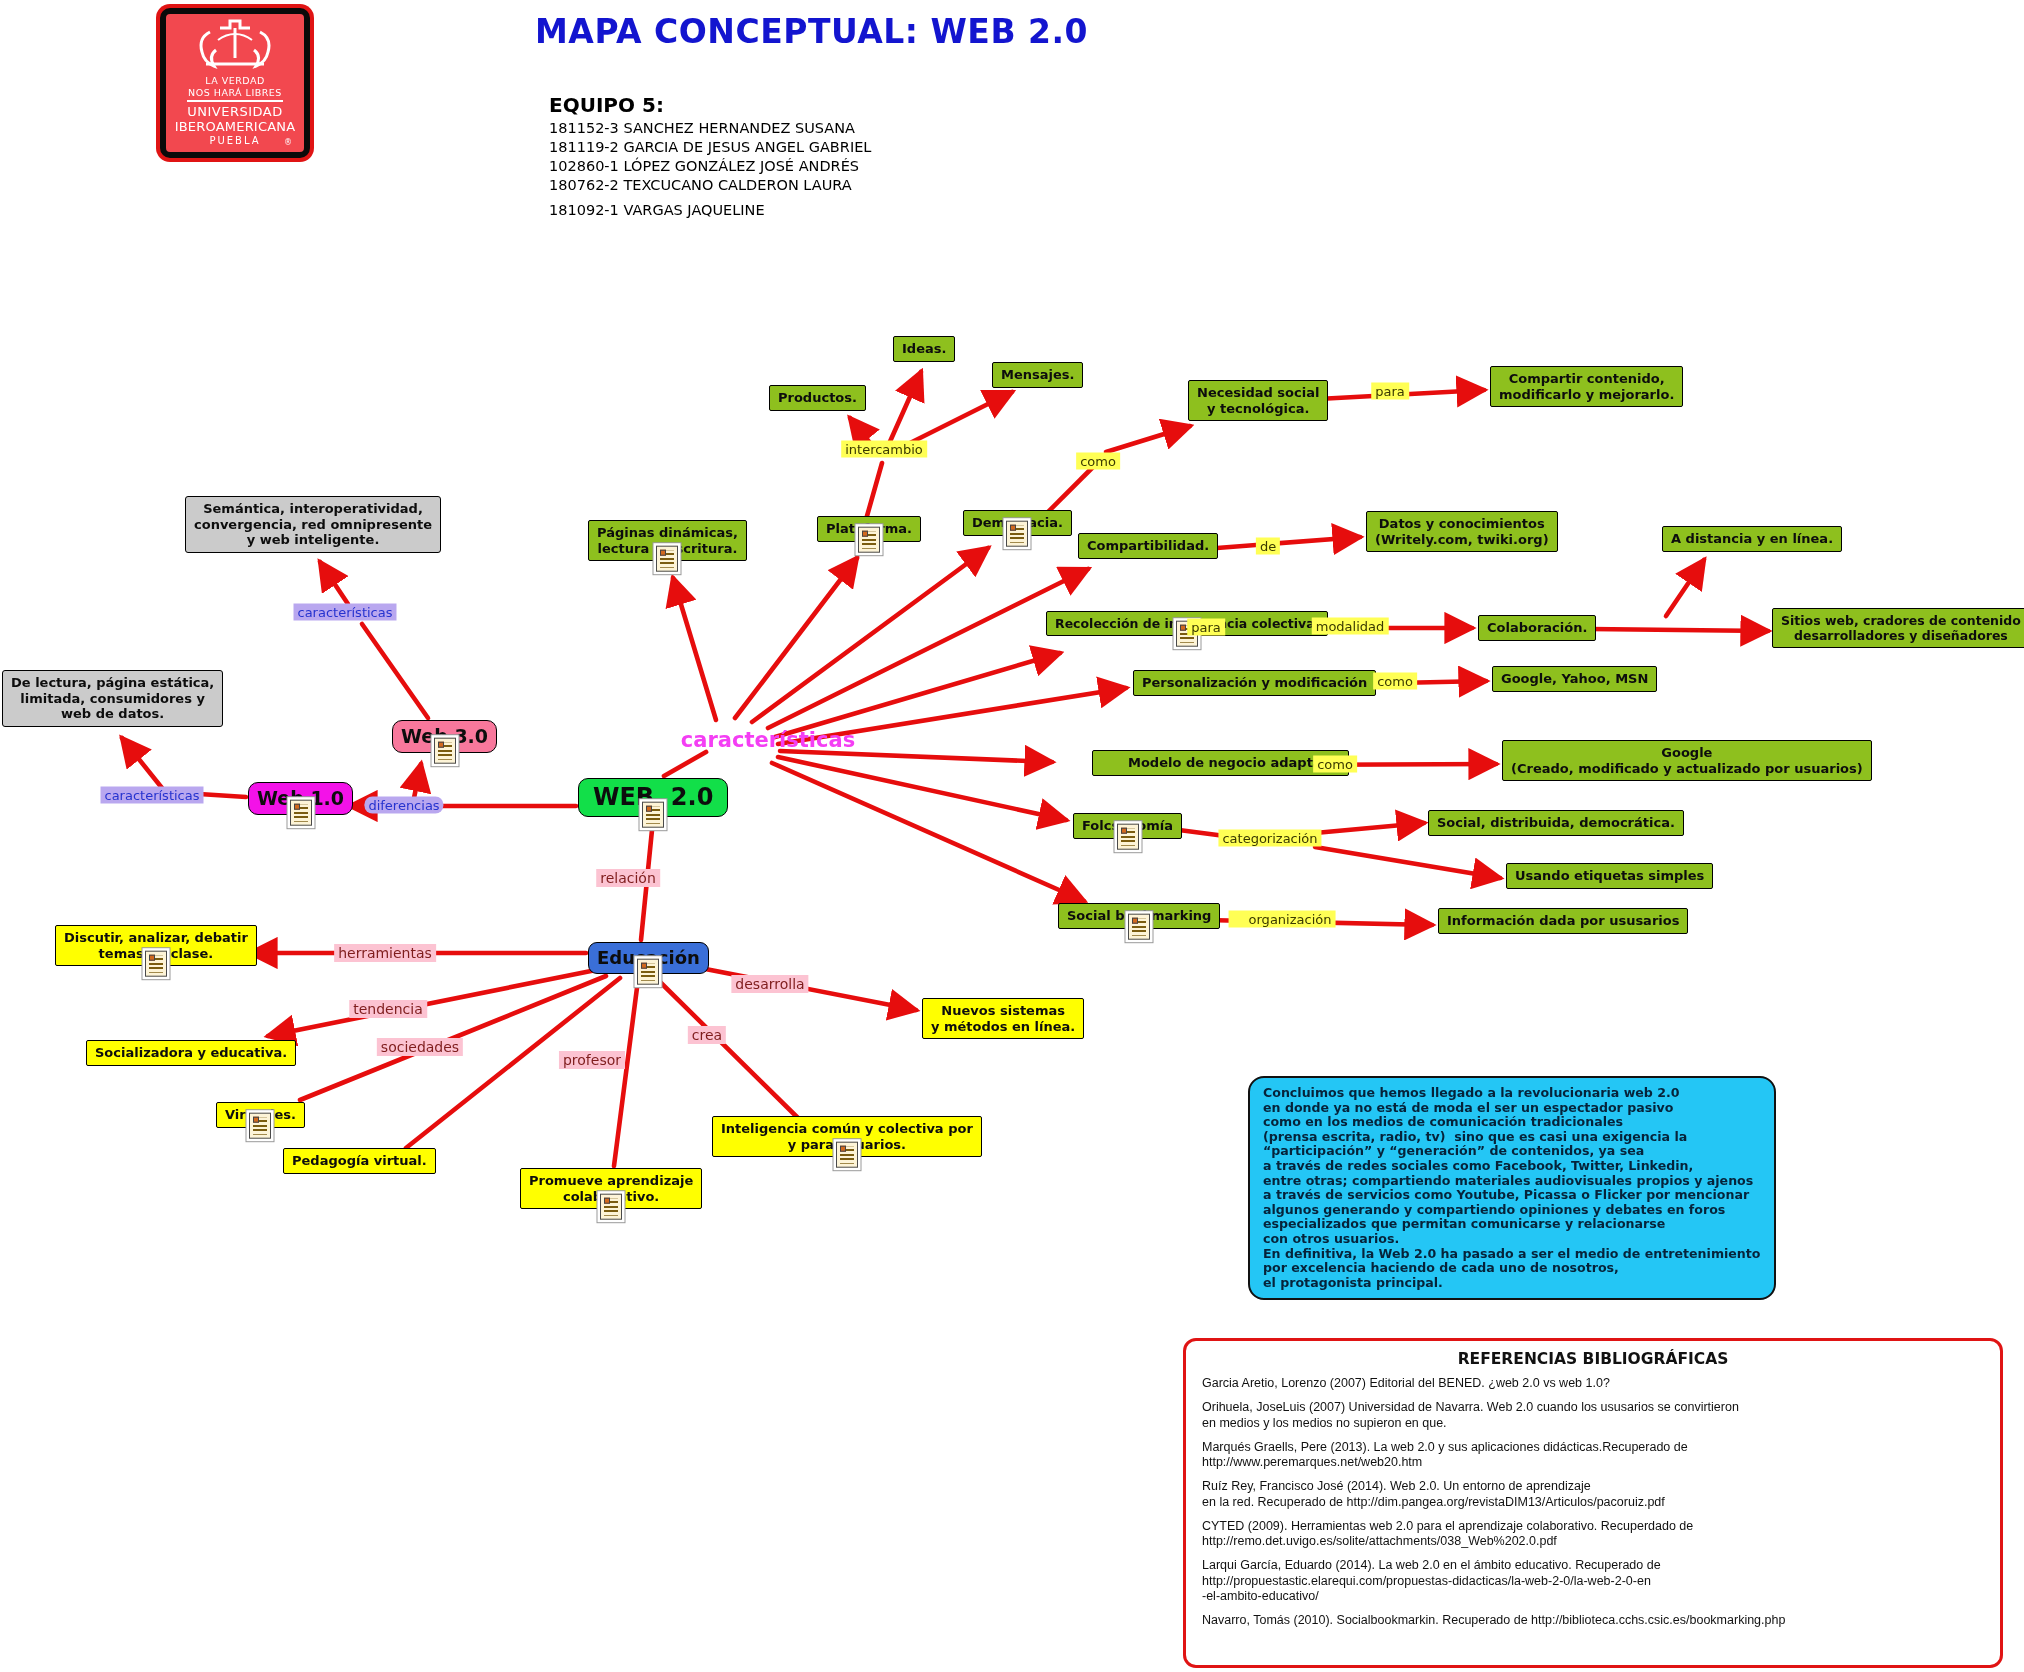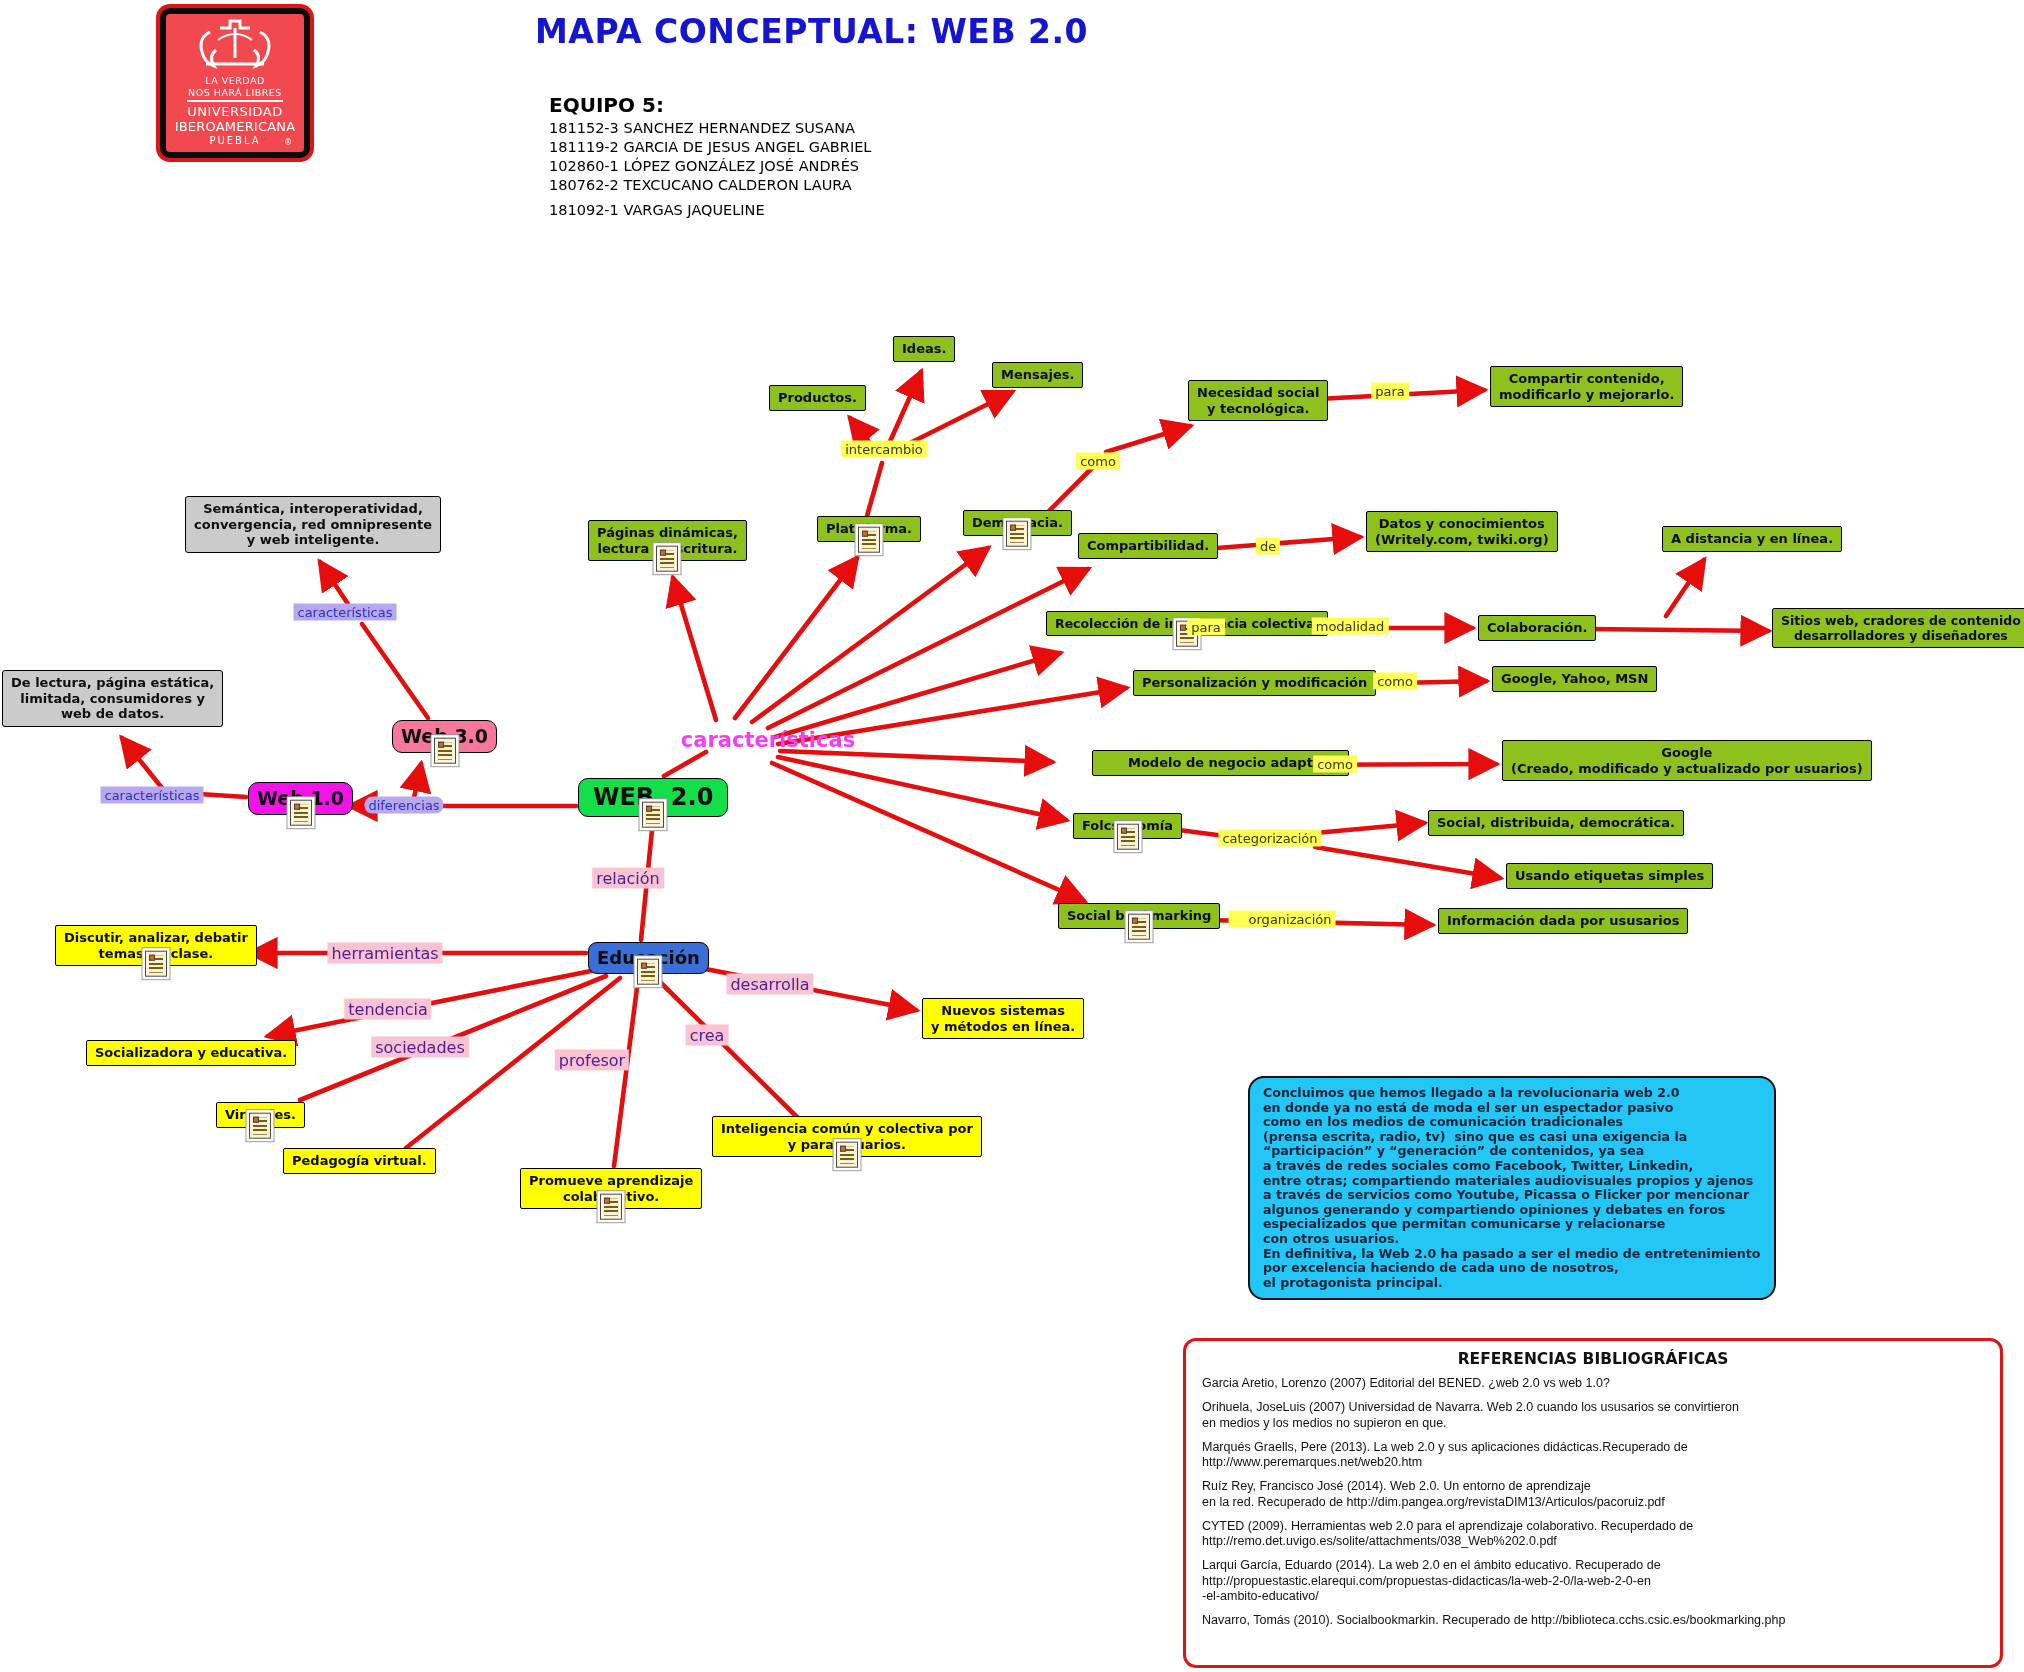--- a/index.html
+++ b/index.html
@@ -39,21 +39,21 @@
   .res-icon{position:absolute;left:50%;top:100%;transform:translate(-50%,-55%);width:20px;height:24px;
             background:#fdf4d7;border:1px solid #4a4a4a;box-shadow:0 0 0 2.5px #ffffff,0 0 0 3.5px #9a9a9a;}
   .res-icon::before{content:'';position:absolute;left:3px;right:3px;top:4px;bottom:3px;
             background:repeating-linear-gradient(to bottom,rgba(0,0,0,0) 0 2.5px,#7a5c10 2.5px 4.5px);}
   .res-icon::after{content:'';position:absolute;left:3px;top:3px;width:6px;height:6px;background:#d2691e;border:1px solid #444;box-sizing:border-box;}
   
   .lbl{position:absolute;z-index:3;transform:translate(-50%,-50%);white-space:nowrap;
        font-size:13px;padding:1px 4px;}
   .lbl.yellow{background:#ffff55;color:#3a3a00;}
   .lbl.violet{background:#b9a7ef;color:#2633cf;}
-  .lbl.pinklb{background:#fcc3d2;color:#4c1d95;font-size:16px;}
+  .lbl.pinklb{background:#fcc3d2;color:#7f1d1d;font-size:14px;}
   .lbl.big{background:transparent;color:#f43ef4;font-weight:bold;font-size:21px;}
   
   .conclusion{position:absolute;left:1248px;top:1076px;z-index:2;background:#24c6f5;border:2px solid #111;
       border-radius:16px;padding:8px 13px;font-weight:bold;font-size:12.6px;line-height:1.16;
       white-space:pre;color:#06233a;}
   .references{position:absolute;left:1183px;top:1338px;width:820px;height:330px;z-index:2;background:#fff;
       border:3px solid #e01414;border-radius:13px;box-sizing:border-box;padding:9px 16px;
       font-family:"Liberation Sans",sans-serif;font-size:12.5px;color:#111;}
   .references h3{margin:0 0 8px 0;text-align:center;font-size:15.5px;font-family:"DejaVu Sans",sans-serif;}
   .references p{margin:0 0 9px 0;white-space:pre-line;line-height:1.22;}

